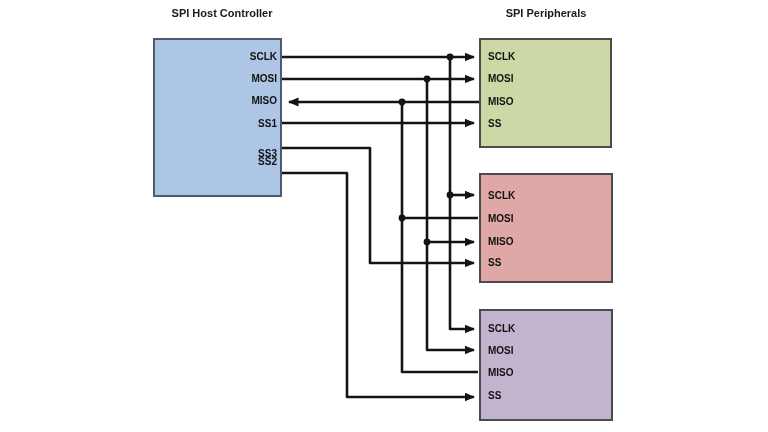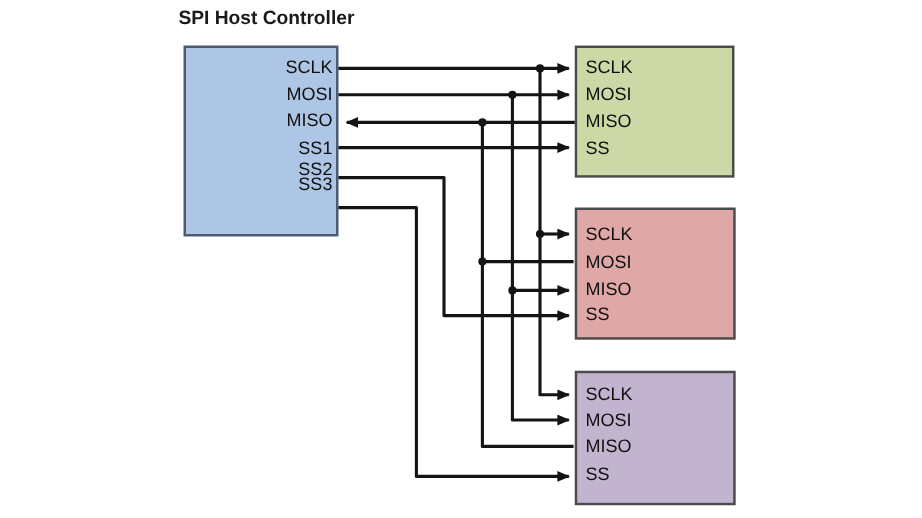--- a/index.html
+++ b/index.html
@@ -5,60 +5,61 @@
   html, body { margin: 0; padding: 0; background: #ffffff; }
   .canvas {
     position: relative;
     width: 768px; height: 432px;
     background: #ffffff;
     font-family: "Liberation Sans", sans-serif;
     overflow: hidden;
   }
   .title {
     position: absolute;
-    font-size: 16px;
+    font-size: 11px;
     font-weight: bold;
     color: #1a1a1a;
     text-align: center;
     width: 200px;
     top: 7px;
   }
   .host-title   { left: 122px; }
   .periph-title { left: 446px; }
   .box {
     position: absolute;
     box-sizing: border-box;
     border: 2px solid #4b4b4b;
   }
   .host-box { left: 153px; top: 38px;  width: 129px; height: 159px; border-color: #4e5a6e; }
   .p1       { left: 479px; top: 38px;  width: 133px; height: 110px; }
   .p2       { left: 479px; top: 173px; width: 134px; height: 110px; }
   .p3       { left: 479px; top: 309px; width: 134px; height: 112px; }
   .pin {
     position: absolute;
-    font-size: 15px;
-    font-weight: normal;
+    font-size: 10px;
+    font-weight: bold;
     color: #111111;
     line-height: 20px;
     white-space: nowrap;
   }
   .hostpin { right: 491px; text-align: right; }
   .ppin    { left: 488px;  text-align: left; }
   svg.wires {
     position: absolute;
     left: 0; top: 0;
     pointer-events: none;
   }
 </style>
 </head>
 <body>
 
 <div class="canvas">
 
   <div class="title host-title">SPI Host Controller</div>
+  <div class="title periph-title">SPI Peripherals</div>
 
   <div class="box host-box" style="background-color: rgb(174, 198, 229);"></div>
   <div class="box p1" style="background-color: rgb(204, 217, 166);"></div>
   <div class="box p2" style="background-color: rgb(223, 167, 166);"></div>
   <div class="box p3" style="background-color: rgb(194, 180, 207);"></div>
 
   <svg class="wires" width="768" height="432" viewBox="0 0 768 432">
     <defs>
       <marker id="arr" markerUnits="userSpaceOnUse" markerWidth="12" markerHeight="10" refX="9.5" refY="4.5" orient="auto">
         <path d="M0,0 L10.5,4.5 L0,9 Z" fill="#141414"></path>
@@ -89,21 +90,21 @@
       <circle cx="450" cy="195" r="3.4"></circle>
       <circle cx="402" cy="218" r="3.4"></circle>
       <circle cx="427" cy="242" r="3.4"></circle>
     </g>
   </svg>
 
   <div class="pin hostpin" style="top:47px">SCLK</div>
   <div class="pin hostpin" style="top:69px">MOSI</div>
   <div class="pin hostpin" style="top:91px">MISO</div>
   <div class="pin hostpin" style="top:114px">SS1</div>
-  <div class="pin hostpin" style="top:132px">SS2</div>
+  <div class="pin hostpin" style="top:152px">SS2</div>
   <div class="pin hostpin" style="top:144px">SS3</div>
 
   <div class="pin ppin" style="top:47px">SCLK</div>
   <div class="pin ppin" style="top:69px">MOSI</div>
   <div class="pin ppin" style="top:92px">MISO</div>
   <div class="pin ppin" style="top:114px">SS</div>
 
   <div class="pin ppin" style="top:186px">SCLK</div>
   <div class="pin ppin" style="top:209px">MOSI</div>
   <div class="pin ppin" style="top:232px">MISO</div>

